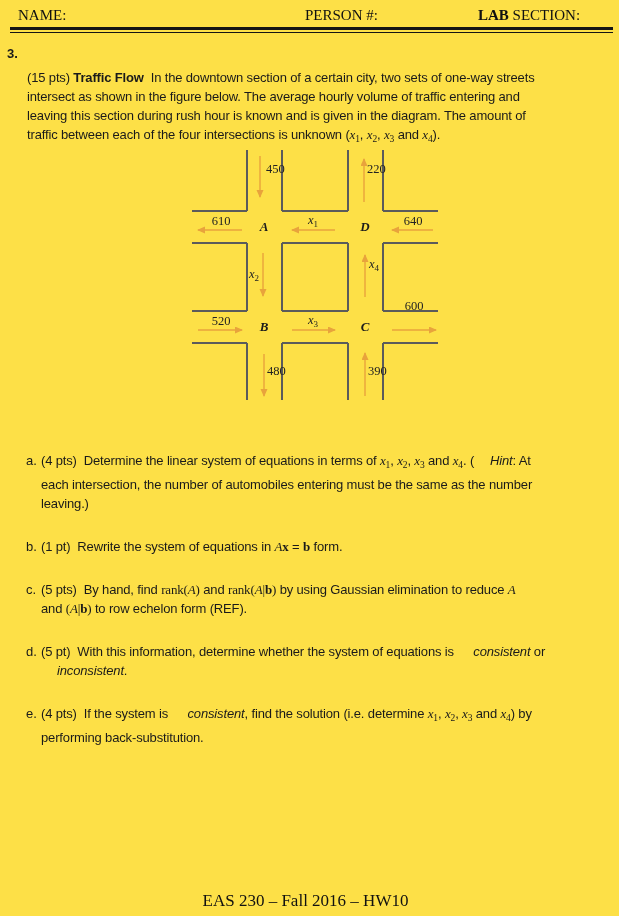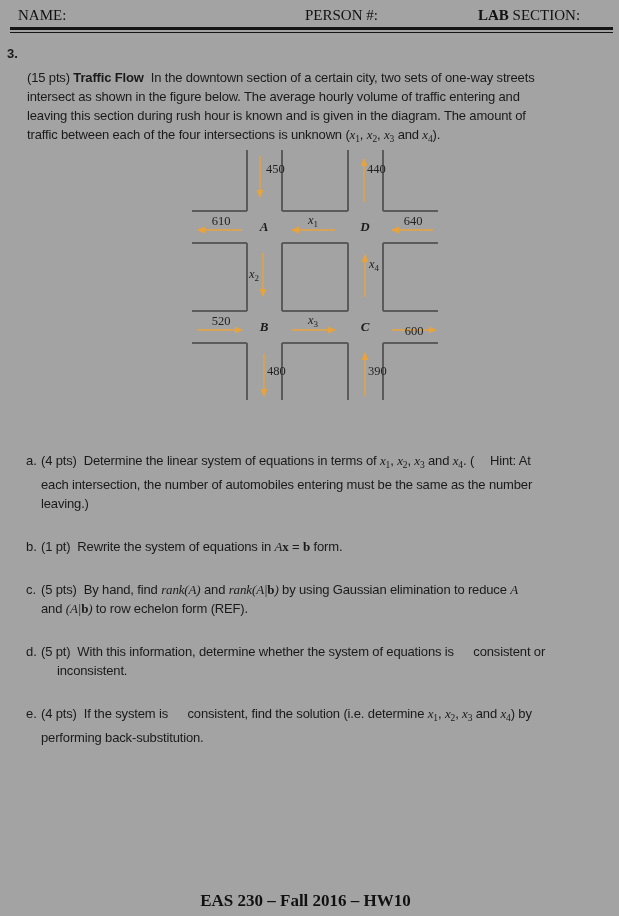--- a/index.html
+++ b/index.html
@@ -1,31 +1,31 @@
 <!DOCTYPE html>
 <html style="--arrow: #E8A33C; --street: #5B5B5B;"><head>
 <meta charset="utf-8">
 <style>
   html,body{margin:0;padding:0;background:#fff;}
-  .page{position:relative;width:619px;height:916px;background:#a3a3a3;
+  .page{position:relative;width:619px;height:916px;background:#fde047;
         font-family:"Liberation Sans",sans-serif;color:#1a1a1a;overflow:hidden;}
 
   
   .hdr-label{position:absolute;top:7px;font-family:"Liberation Serif",serif;
              font-size:15px;color:#111;white-space:pre;}
   .rule{position:absolute;top:27px;left:10px;right:6px;height:2px;
         border-top:3px solid #151515;border-bottom:1px solid #151515;}
 
   
   .rich{white-space:pre;line-height:19px;font-size:13px;letter-spacing:-0.15px;margin-top:24px;}
   .seg-b{font-weight:bold;}
-  .seg-i{padding-left:16px;}
+  .seg-i{font-style:italic;padding-left:16px;}
   .seg-m{font-family:"Liberation Serif",serif;font-style:italic;}
   .seg-mb{font-family:"Liberation Serif",serif;font-weight:bold;}
-  .seg-mr{font-family:"Liberation Serif",serif;font-style:italic;}
+  .seg-mr{font-family:"Liberation Serif",serif;}
   .seg-sub{font-family:"Liberation Serif",serif;font-size:9.5px;vertical-align:-3px;}
 
   .pnum{position:absolute;top:44px;left:7px;font-weight:bold;font-size:13px;line-height:19px;}
   .intro{position:absolute;top:44px;left:27px;}
 
   .parts{position:absolute;top:427px;left:26px;}
   .part{position:relative;padding-left:15px;}
   .part-letter{position:absolute;left:0;top:0;font-size:13px;line-height:19px;}
 
   
@@ -34,21 +34,21 @@
   .street{stroke:var(--street,#5B5B5B);stroke-width:2;fill:none;}
   .arrow{stroke:var(--arrow,#E8A33C);stroke-width:1.4;}
   .flabel{position:absolute;font-family:"Liberation Serif",serif;font-size:12.5px;
           color:#222;line-height:14px;white-space:nowrap;}
   .cx{transform:translateX(-50%);}
   .node{font-style:italic;font-weight:600;font-size:13px;color:#1c1c1c;}
   .unk{font-style:italic;}
   .usub{font-size:9px;font-style:normal;vertical-align:-3px;}
 
   .footer{position:absolute;top:891px;left:0;right:8px;text-align:center;
-          font-family:"Liberation Serif",serif;font-weight:bold;font-size:17px;color:#111;}
+          font-family:"Liberation Serif",serif;font-weight:normal;font-size:17px;color:#111;}
 </style>
 </head>
 <body>
 
 <div class="page">
 
   <div>
     <span class="hdr-label" style="left:18px">NAME:</span>
     <span class="hdr-label" style="left:305px">PERSON #:</span>
     <span class="hdr-label" style="left:478px"><b>LAB</b><span> SECTION:</span></span>
@@ -81,31 +81,31 @@
       <line class="arrow" x1="263" y1="253" x2="263" y2="296" marker-end="url(#ah)"></line>
       <line class="arrow" x1="365" y1="297" x2="365" y2="255" marker-end="url(#ah)"></line>
       <line class="arrow" x1="198" y1="330" x2="242" y2="330" marker-end="url(#ah)"></line>
       <line class="arrow" x1="292" y1="330" x2="335" y2="330" marker-end="url(#ah)"></line>
       <line class="arrow" x1="392" y1="330" x2="436" y2="330" marker-end="url(#ah)"></line>
       <line class="arrow" x1="264" y1="354" x2="264" y2="396" marker-end="url(#ah)"></line>
       <line class="arrow" x1="365" y1="396" x2="365" y2="353" marker-end="url(#ah)"></line>
     </svg>
 
     <span class="flabel" style="left:266px;top:17px">450</span>
-    <span class="flabel" style="left:367px;top:17px">440</span>
+    <span class="flabel" style="left:367px;top:17px">220</span>
     <span class="flabel cx" style="left:221px;top:69px">610</span>
     <span class="flabel cx unk" style="left:313px;top:68px"><span>x</span><span class="usub">1</span></span>
     <span class="flabel cx" style="left:413px;top:69px">640</span>
     <span class="flabel cx node" style="left:264px;top:75px">A</span>
     <span class="flabel cx node" style="left:365px;top:75px">D</span>
     <span class="flabel cx unk" style="left:254px;top:122px"><span>x</span><span class="usub">2</span></span>
     <span class="flabel cx unk" style="left:374px;top:112px"><span>x</span><span class="usub">4</span></span>
     <span class="flabel cx" style="left:221px;top:169px">520</span>
     <span class="flabel cx unk" style="left:313px;top:168px"><span>x</span><span class="usub">3</span></span>
-    <span class="flabel cx" style="left:414px;top:179px">600</span>
+    <span class="flabel cx" style="left:414px;top:154px">600</span>
     <span class="flabel cx node" style="left:264px;top:175px">B</span>
     <span class="flabel cx node" style="left:365px;top:175px">C</span>
     <span class="flabel" style="left:267px;top:219px">480</span>
     <span class="flabel" style="left:368px;top:219px">390</span>
   </div>
 
   <div class="parts">
     <div class="part">
       <span class="part-letter">a.</span>
       <div class="rich"><span>(4 pts)  Determine the linear system of equations in terms of </span><span class="seg-m">x</span><span class="seg-sub">1</span><span>, </span><span class="seg-m">x</span><span class="seg-sub">2</span><span>, </span><span class="seg-m">x</span><span class="seg-sub">3</span><span> and </span><span class="seg-m">x</span><span class="seg-sub">4</span><span>. (</span><span class="seg-i">Hint</span><span>: At</span><br><span>each intersection, the number of automobiles entering must be the same as the number</span><br><span>leaving.)</span></div>

